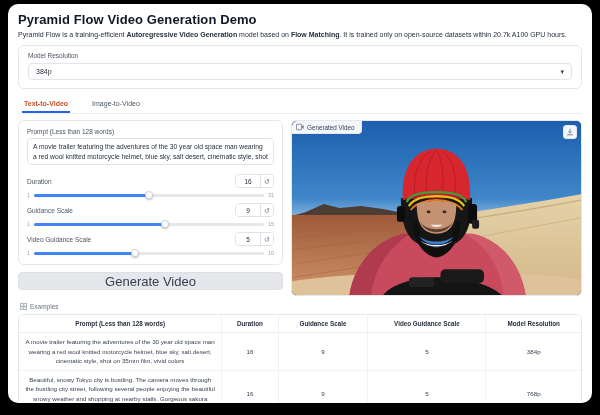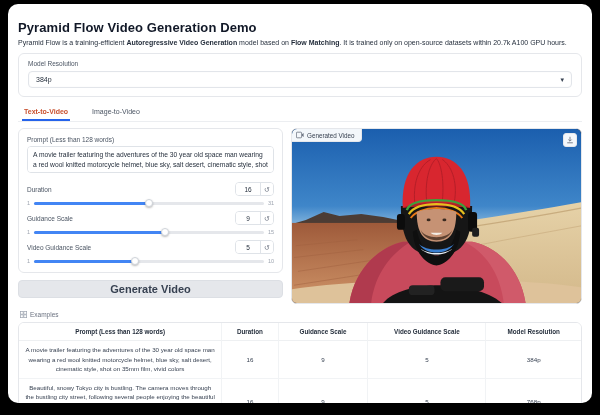--- a/index.html
+++ b/index.html
@@ -1,19 +1,19 @@
 <!DOCTYPE html>
 <html><head>
 <meta charset="utf-8">
 <style>
   * { margin:0; padding:0; box-sizing:border-box; }
   html,body { width:600px; height:415px; background:#000; font-family:"Liberation Sans", sans-serif; }
   .window {
     position:absolute; left:8px; top:4px; width:584px; height:399px;
-    background:#fff; border-radius:10px; overflow:hidden; padding:16px 10px;
+    background:#fff; border-radius:10px; overflow:hidden; padding:8px 10px;
   }
   .title { font-size:13px; font-weight:bold; color:#111827; letter-spacing:.1px; }
   .desc { margin-top:4px; font-size:7px; color:#1f2937; }
   .desc b { font-weight:bold; }
 
   
   .group-box { margin-top:7px; border:1px solid #e5e7eb; border-radius:6px; padding:6px 9px 8px; background:#fff; }
   .field-label { font-size:6.5px; color:#4b5563; }
   .dd { margin-top:4px; height:17px; border:1px solid #e2e5ea; border-radius:4px; background:#fff;
         box-shadow:0 0 2px rgba(0,0,0,.04) inset; display:flex; align-items:center; padding:0 7px;
@@ -47,21 +47,21 @@
   .reset-btn { width:13px; height:12px; border:none; border-left:1px solid #dfe3e8; background:#fff; font-size:7px;
                line-height:11px; color:#6b7280; cursor:pointer; padding:0; }
   .slider-row { display:flex; align-items:center; gap:4px; margin-top:4px; }
   .mm { font-size:5.5px; color:#9ca3af; flex:none; }
   .track { position:relative; flex:1; height:3px; border-radius:2px; background:#e5e7eb; }
   .fill { position:absolute; left:0; top:0; height:3px; border-radius:2px; background:#4285f4; }
   .handle { position:absolute; top:50%; width:8px; height:8px; border-radius:50%; background:#fff;
             border:1px solid #cfd4da; box-shadow:0 1px 2px rgba(0,0,0,.25); transform:translate(-50%,-50%); cursor:grab; }
 
   .gen-btn { margin-top:7px; width:100%; height:18px; background:#e5e7eb; border:1px solid #dcdfe4; border-radius:4px;
-             font-size:11px; font-weight:bold; color:#374151; cursor:pointer; font-family:"Liberation Sans", sans-serif; }
+             font-size:13px; font-weight:normal; color:#374151; cursor:pointer; font-family:"Liberation Sans", sans-serif; }
 
   
   .video-panel { position:relative; border:1px solid #e5e7eb; border-radius:6px; overflow:hidden; height:176px; background:#111; }
   .video-panel svg.scene { display:block; width:100%; height:100%; }
   .video-chip { position:absolute; left:0; top:0; display:flex; align-items:center; gap:3px; background:rgba(255,255,255,.95);
                 border-right:1px solid #e5e7eb; border-bottom:1px solid #e5e7eb; border-radius:5px 0 4px 0;
                 padding:2px 6px 2px 4px; font-size:6.3px; color:#374151; }
   .dl-btn { position:absolute; right:4px; top:4px; width:14px; height:14px; background:rgba(255,255,255,.95);
             border:1px solid #e5e7eb; border-radius:3px; display:flex; align-items:center; justify-content:center; cursor:pointer; }
 

